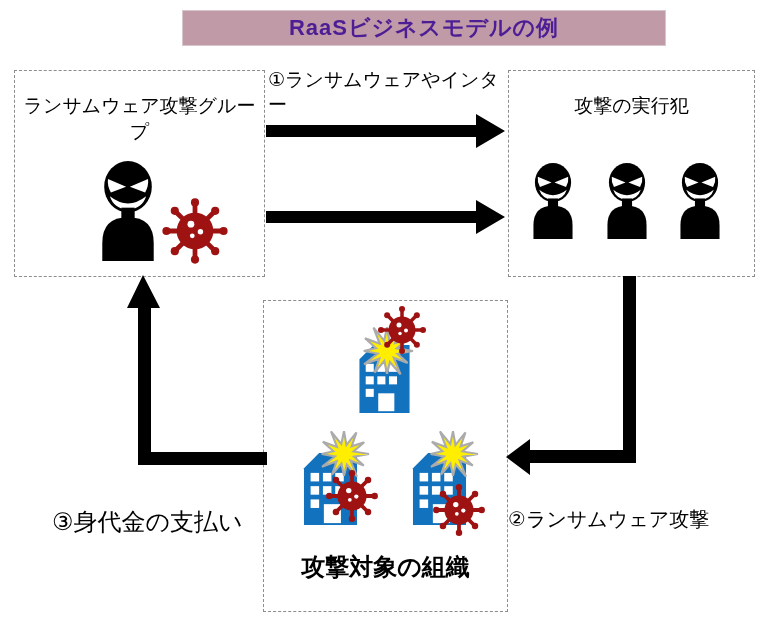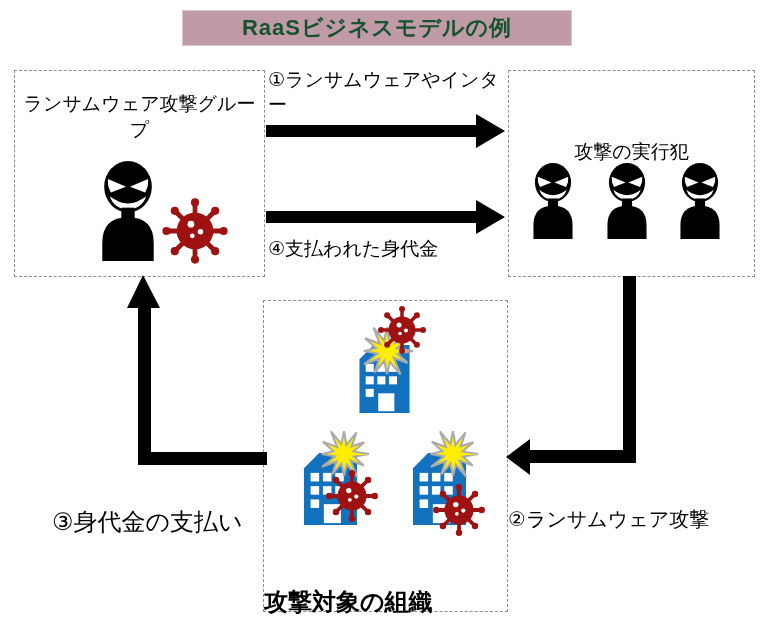--- a/index.html
+++ b/index.html
@@ -1,39 +1,39 @@
 <!DOCTYPE html>
 <html><head>
 <meta charset="utf-8">
 <style>
   html,body{margin:0;padding:0;background:#ffffff;}
   #stage{
     position:relative;width:768px;height:622px;background:#ffffff;overflow:hidden;
     font-family:"Liberation Sans","DejaVu Sans",sans-serif;color:#000;
   }
   .banner{
-    position:absolute;left:182px;top:10px;width:390px;height:36px;
+    position:absolute;left:182px;top:10px;width:484px;height:36px;
     background:#c09aa6;border:1px solid #d9c6cc;box-sizing:border-box;
     display:flex;align-items:center;justify-content:center;
-    color:#14532d;font-size:22px;font-weight:bold;letter-spacing:1px;
+    color:#4c1d95;font-size:22px;font-weight:bold;letter-spacing:1px;
   }
   .dashedbox{
     position:absolute;border:1px dashed #8c8c8c;box-sizing:border-box;background:#ffffff;
   }
-  #dev-box{left:14px;top:70px;width:251px;height:207px;font-family:Liberation Mono, monospace;}
+  #dev-box{left:14px;top:70px;width:251px;height:207px;}
   #aff-box{left:508px;top:70px;width:247px;height:207px;}
   #target-box{left:263px;top:300px;width:245px;height:312px;}
   .node-label{
     position:absolute;left:0;right:0;text-align:center;font-size:19px;line-height:1.35;
   }
   #dev-box .node-label{top:22px;}
-  #aff-box .node-label{top:22px;margin-top:46px;}
+  #aff-box .node-label{top:22px;}
   .target-label{
-    position:absolute;left:0;right:0;top:250px;text-align:left;
-    font-size:24px;font-weight:bold;margin-top:35px;
+    position:absolute;left:0;right:0;top:250px;text-align:center;
+    font-size:24px;font-weight:bold;
   }
   .abs{position:absolute;}
   .flow-label{
     position:absolute;text-align:left;font-size:19px;line-height:1.3;color:#000;
   }
   #lbl-step1{left:268px;top:68px;width:238px;}
   #lbl-step4{left:268px;top:237px;width:238px;}
   #lbl-step3{left:52px;top:506px;width:210px;font-size:24px;}
   #lbl-step2{left:508px;top:506px;width:210px;font-size:20px;}
   svg{display:block;}
@@ -168,21 +168,20 @@
     <polygon fill="#000000" points="0,12 210,12 210,1 239,18 210,35 210,24 0,24"></polygon>
   </svg>
   <div id="lbl-step1" class="flow-label">
     <div>①ランサムウェアやインター</div>
   </div>
 
   <svg class="abs" style="left:266px;top:199px" width="240" height="36">
     <polygon fill="#000000" points="0,12 210,12 210,1 239,18 210,35 210,24 0,24"></polygon>
   </svg>
   <div id="lbl-step4" class="flow-label">
-    <div>④支払われた身代金</div>
   </div>
 
   <svg class="abs" style="left:505px;top:276px" width="132" height="200">
     <polygon fill="#000000" points="118,0 131,0 131,187 25,187 25,199 1,181 25,163 25,174 118,174"></polygon>
   </svg>
   <div id="lbl-step2" class="flow-label">②ランサムウェア攻撃</div>
 
   <svg class="abs" style="left:127px;top:274px" width="140" height="192">
     <polygon fill="#000000" points="16,1 33,34 24,34 24,178 140,178 140,191 11,191 11,34 0,34"></polygon>
   </svg>

